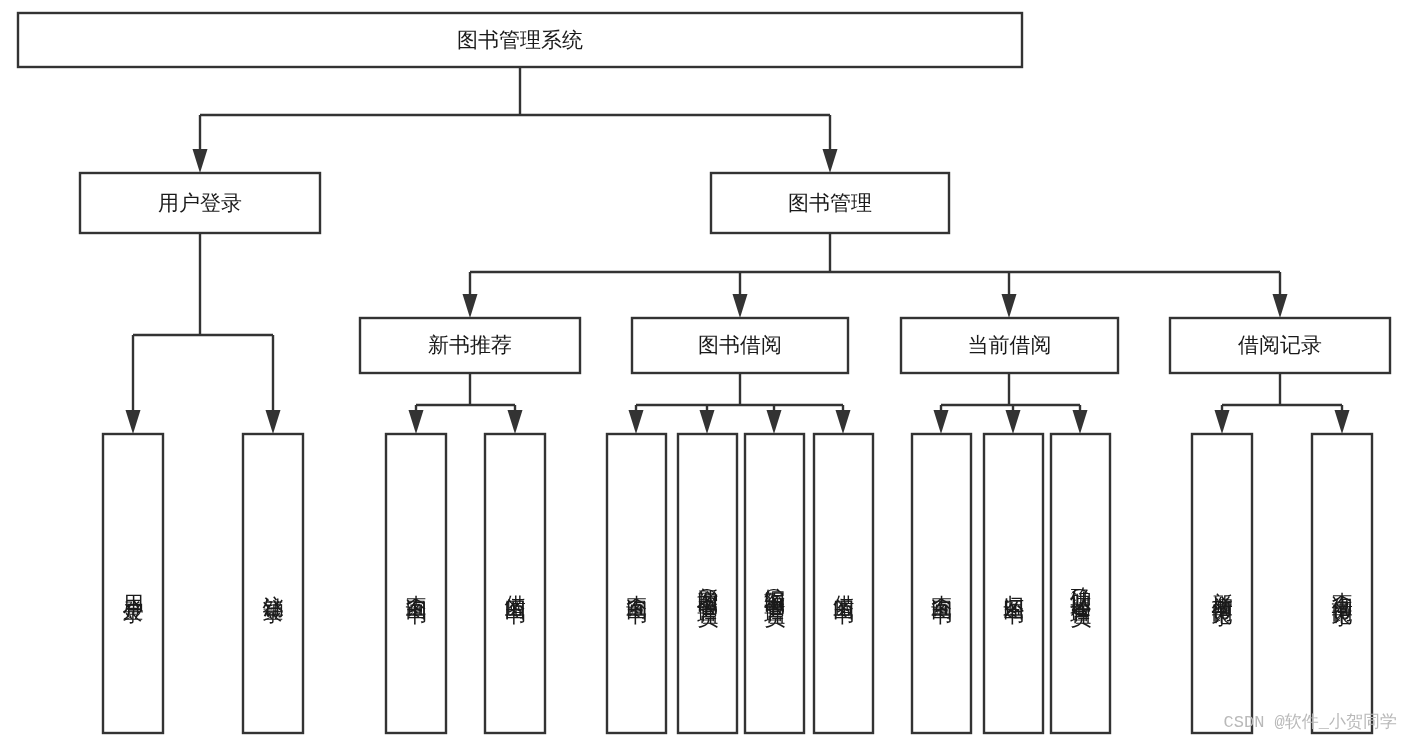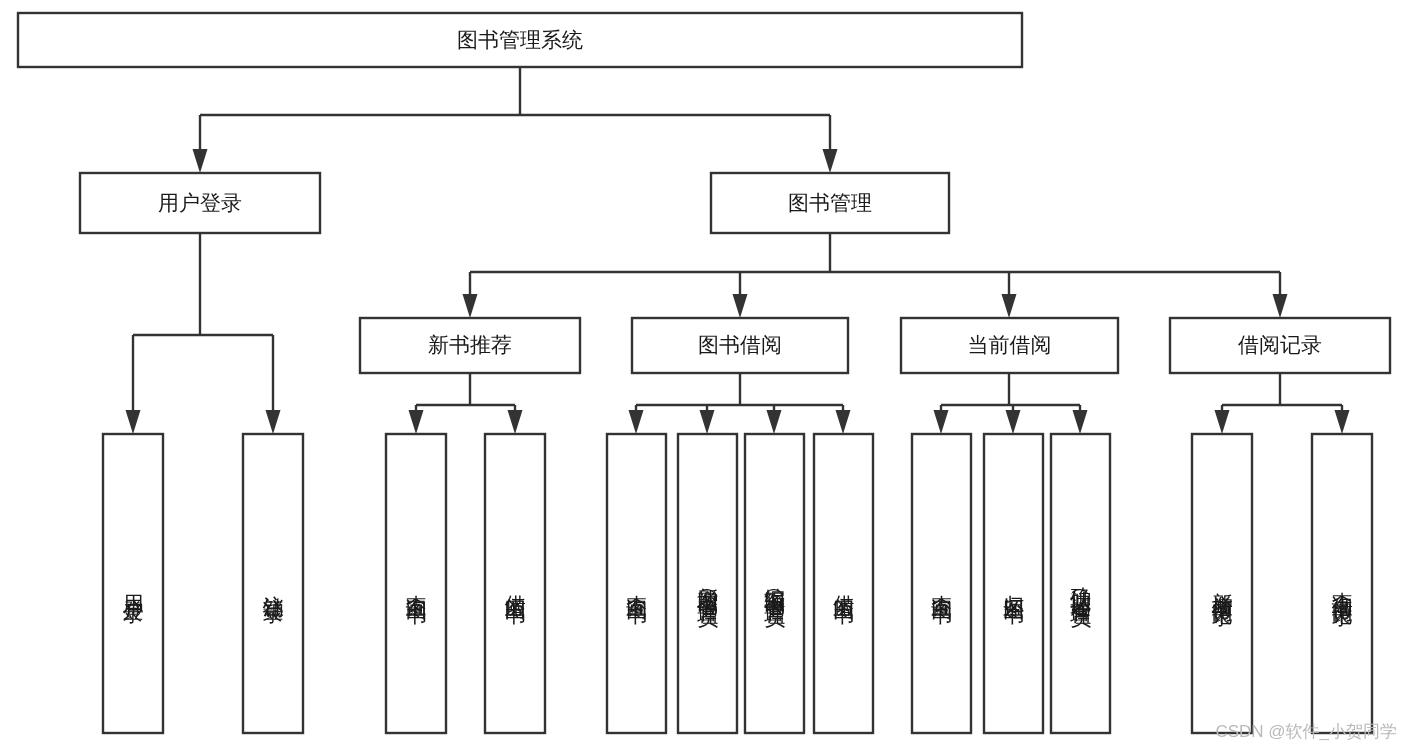--- a/index.html
+++ b/index.html
@@ -59,22 +59,22 @@
     letter-spacing: 3px;
     display: flex;
     align-items: center;
     justify-content: center;
     white-space: nowrap;
     pointer-events: none;
   }
   .watermark {
     position: absolute;
     right: 8px;
-    bottom: 4px;
-    font-family: Liberation Sans, sans-serif;
+    bottom: 14px;
+    font-family: Liberation Mono, monospace;
     font-size: 17px;
     color: #b9b9b9;
     white-space: nowrap;
   }
 </style>
 </head>
 <body>
 
 <div id="diagram-root">
 

